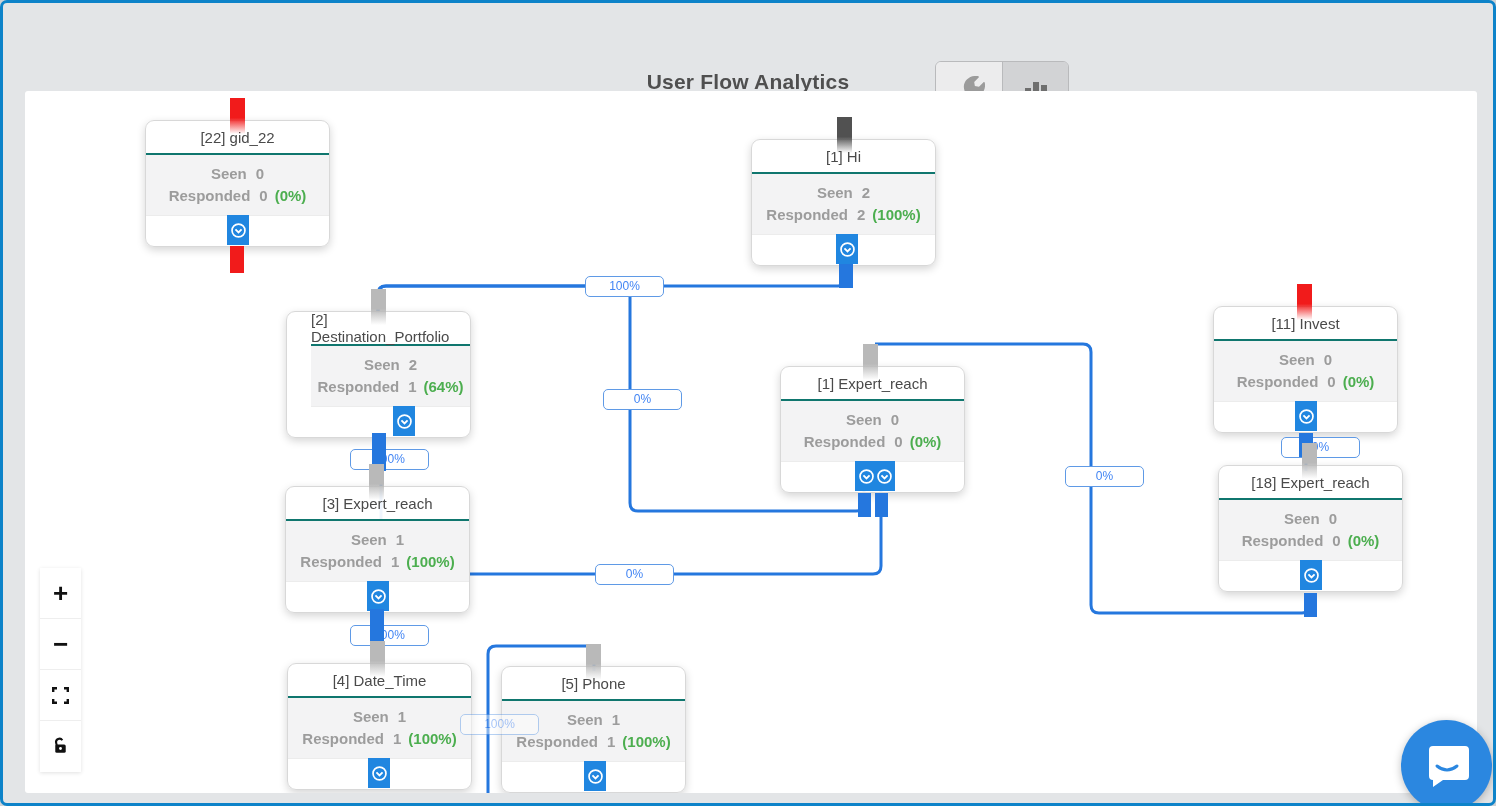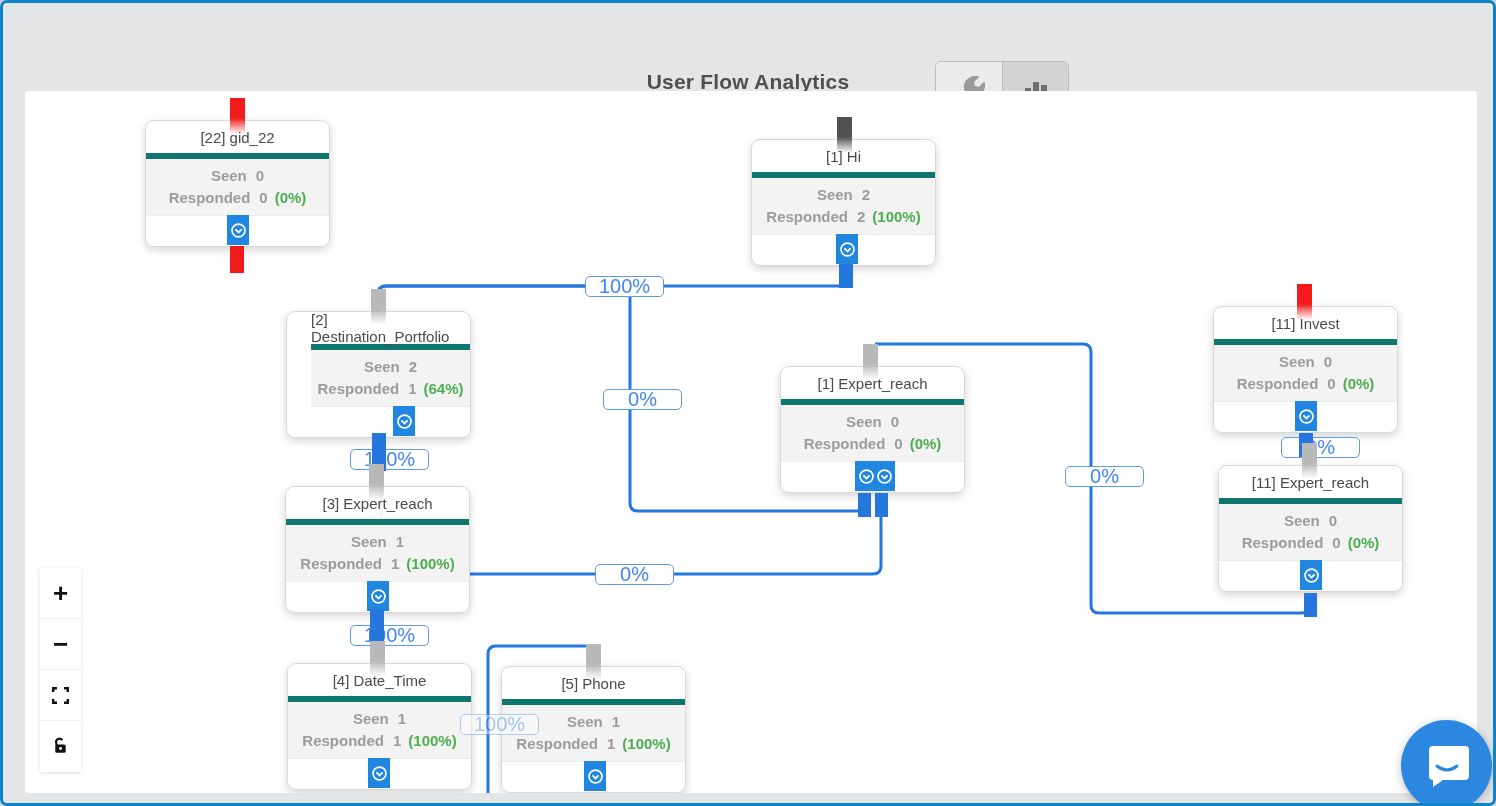--- a/index.html
+++ b/index.html
@@ -23,35 +23,35 @@
   .canvas { position:absolute; left:22px; top:88px; width:1452px; height:702px;
             background:#ffffff; border-radius:3px; overflow:hidden; }
   #edge-svg { position:absolute; left:0; top:0; z-index:1; }
 
   .node { position:absolute; width:185px; height:127px; z-index:2;
           background:rgba(255,255,255,.93); border:1px solid #d8d8d8; border-radius:9px;
           box-shadow:0 3px 9px rgba(0,0,0,.17); cursor:move; }
   .nh { height:32px; display:flex; align-items:center; justify-content:center;
         font-size:15px; color:#4a4a4a; }
   .nb { height:63px; background:rgba(243,243,244,.96);
-        border-top:6px solid #0f766e; border-bottom:1px solid #ececec;
+        border-top:2px solid #0f766e; border-bottom:1px solid #ececec;
         display:flex; flex-direction:column; align-items:center; justify-content:center;
         font-size:15px; font-weight:bold; color:#9c9c9c; line-height:22px; }
   .sv { margin-left:9px; }
   .sp { margin-left:7px; color:#4cae4f; }
   .nf { position:relative; height:29px; }
   .connector { position:absolute; bottom:0; height:30px; background:#2086e0;
                display:flex; align-items:center; justify-content:center; gap:1px; cursor:crosshair; }
 
   .tab { position:absolute; width:15px; height:36px; z-index:4; pointer-events:none; }
   .stub { position:absolute; z-index:4; pointer-events:none; }
 
   .edge-label { position:absolute; width:79px; height:21px; z-index:3;
                 background:#ffffff; border:1px solid #5f9ae6; border-radius:5px;
-                font-size:20px; line-height:19px; text-align:center; color:#4285f4; }
+                font-size:12px; line-height:19px; text-align:center; color:#4285f4; }
   .edge-label.faded { opacity:.45; }
 
   
   .controls { position:absolute; left:15px; top:477px; width:41px; z-index:5;
               background:#fff; box-shadow:0 1px 4px rgba(0,0,0,.12); }
   .ctrl-btn { width:41px; height:51px; background:#fff; border:none; border-bottom:1px solid #eeeeee;
               display:flex; align-items:center; justify-content:center; cursor:pointer;
               font-size:26px; color:#111; font-weight:bold; }
   .ctrl-btn:last-child { border-bottom:none; }
 
@@ -272,21 +272,21 @@
               <circle cx="10" cy="10" r="7.6" fill="none" stroke="#fff" stroke-width="2"></circle>
               <path d="M6.4 8.6 L10 12.2 L13.6 8.6" fill="none" stroke="#fff" stroke-width="2.2"></path>
             </svg>
           </div>
         </div>
       </div>
       <div class="tab" style="left: 1272px; top: 193px; background: linear-gradient(rgb(241, 27, 27) 0%, rgb(241, 27, 27) 55%, rgba(255, 255, 255, 0) 100%);"></div>
       <div class="stub" style="left: 1274px; top: 342px; width: 14px; height: 24px; background: rgb(37, 119, 222);"></div>
       <div class="node" style="left: 1193px; top: 374px;">
         <div class="nh">
-          <span>[11] Expert_reach</span>
+          <span>[18] Expert_reach</span>
         </div>
         <div class="nb">
           <div class="row"><span class="sl">Seen</span><span class="sv">0</span></div>
           <div class="row"><span class="sl">Responded</span><span class="sv">0</span><span class="sp">(0%)</span></div>
         </div>
         <div class="nf">
           <div class="connector" style="left: 81px; width: 22px; background: rgb(32, 134, 224);">
             <svg width="17" height="17" viewBox="0 0 20 20">
               <circle cx="10" cy="10" r="7.6" fill="none" stroke="#fff" stroke-width="2"></circle>
               <path d="M6.4 8.6 L10 12.2 L13.6 8.6" fill="none" stroke="#fff" stroke-width="2.2"></path>

